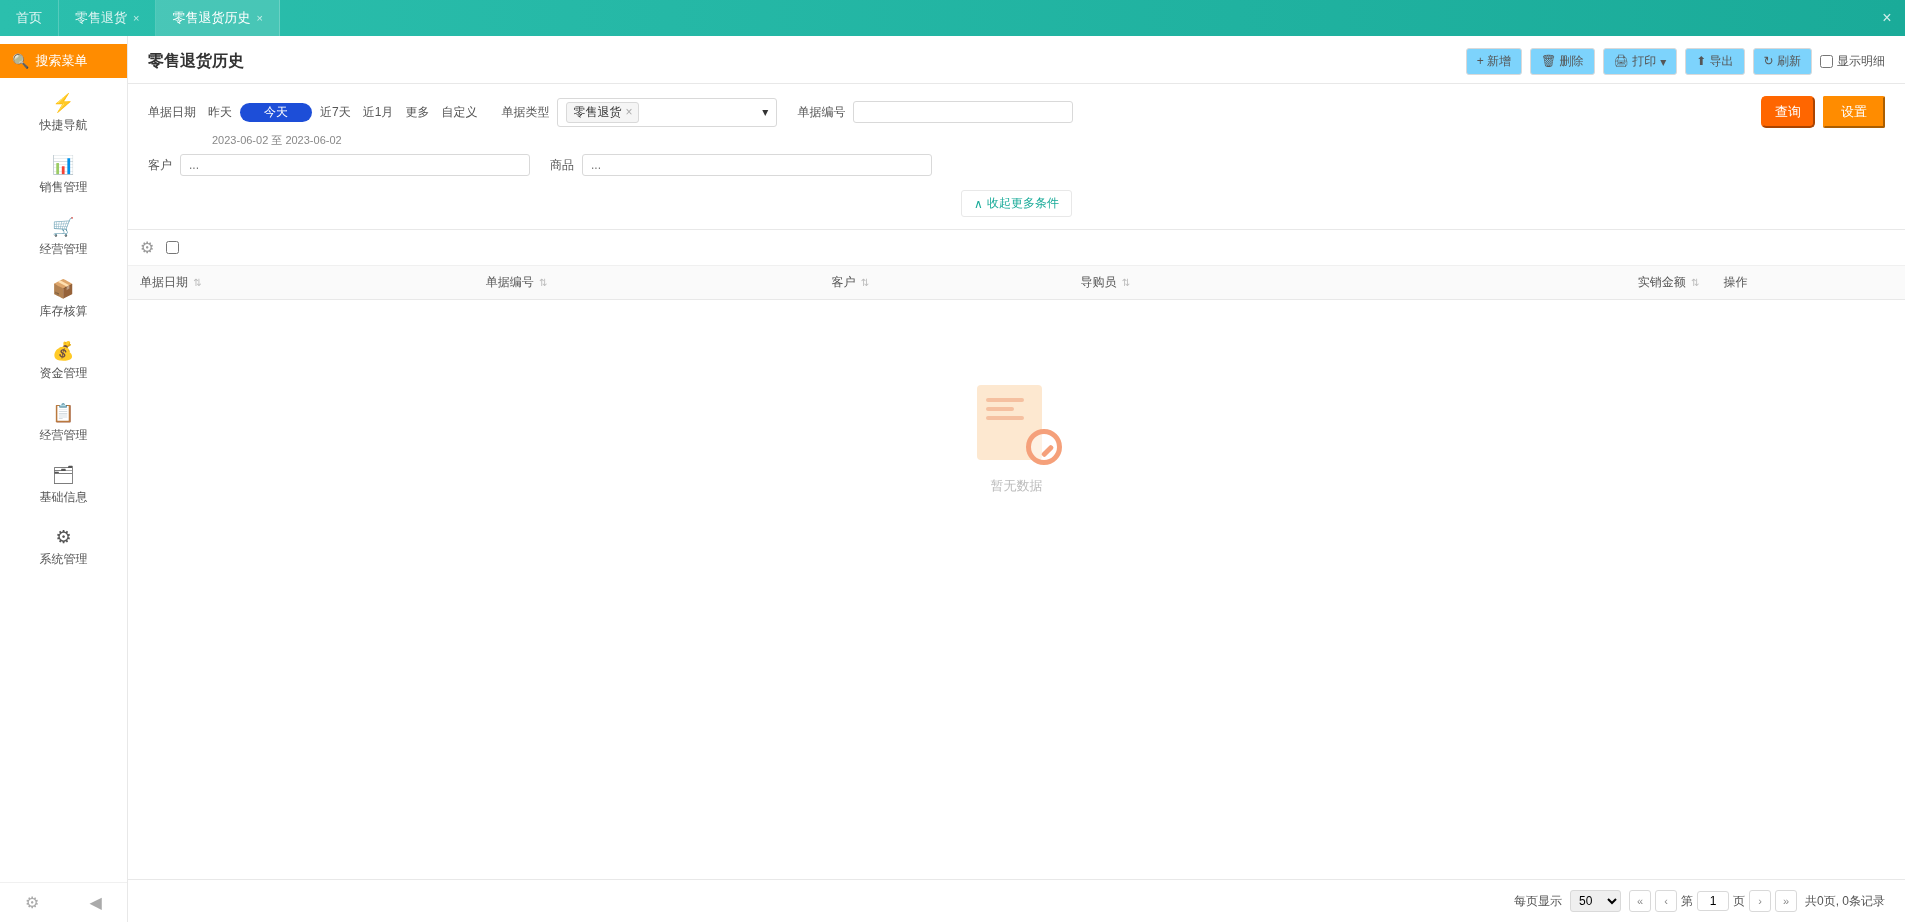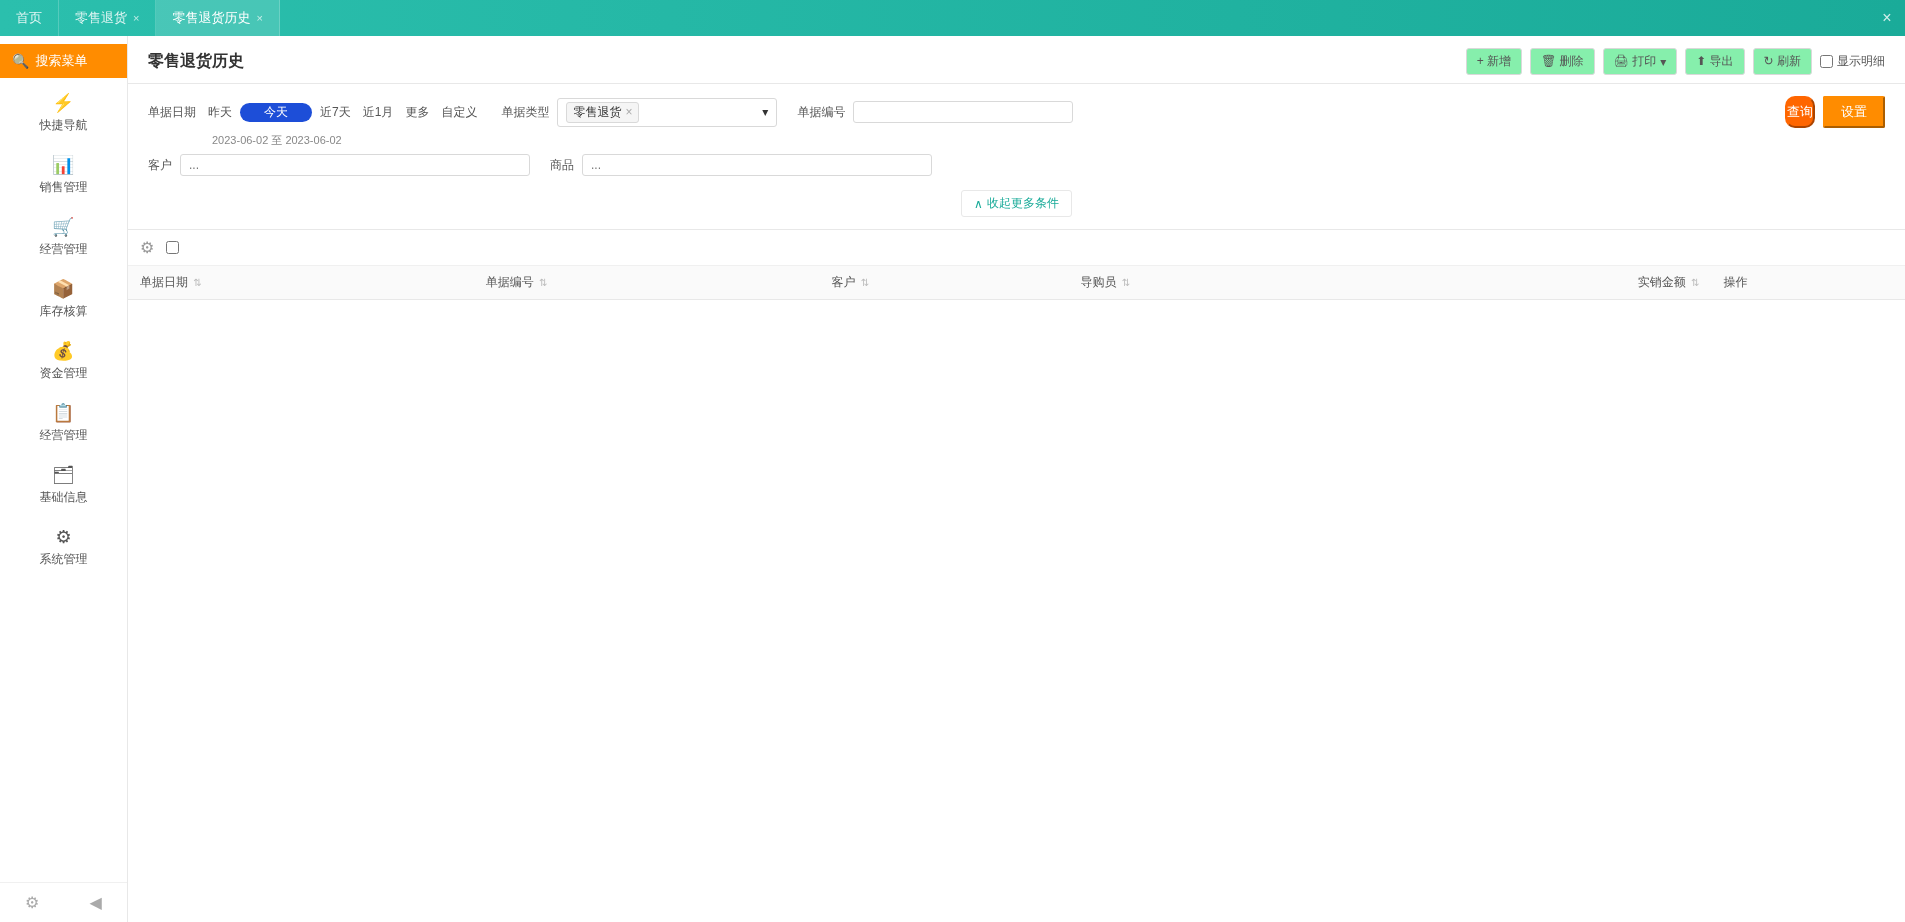--- a/index.html
+++ b/index.html
@@ -22,22 +22,22 @@
     .sidebar-item { width: 100%; display: flex; flex-direction: column; align-items: center; padding: 10px 0; cursor: pointer; color: #555; font-size: 12px; border-radius: 4px; }
     .sidebar-item .s-icon { font-size: 18px; margin-bottom: 3px; }
     .sidebar-bottom { margin-top: auto; width: 100%; display: flex; justify-content: space-around; padding: 10px 0; border-top: 1px solid #f0f0f0; }
     .sidebar-bottom-btn { color: #aaa; cursor: pointer; font-size: 16px; }
 
     
     .main { flex: 1; display: flex; flex-direction: column; background: #f5f5f5; overflow: hidden; }
     .page-header { background: #fff; padding: 12px 20px 8px; border-bottom: 1px solid #e8e8e8; display: flex; align-items: center; justify-content: space-between; }
     .page-title { font-size: 16px; font-weight: bold; color: #333; }
     .header-actions { display: flex; align-items: center; gap: 8px; }
-    .btn { display: flex; align-items: center; gap: 4px; padding: 4px 10px; border-radius: 3px; border: 1px solid #d9d9d9; background: #86efac; cursor: pointer; font-size: 12px; color: #555; }
-    .btn-primary { background: #ff6600; border-color: #ff6600; color: #fff; padding: 5px 0; border-radius: 10px; font-size: 13px; cursor: pointer; }
+    .btn { display: flex; align-items: center; gap: 4px; padding: 4px 10px; border-radius: 3px; border: 1px solid #d9d9d9; background: #7dd3fc; cursor: pointer; font-size: 12px; color: #555; }
+    .btn-primary { background: #ff6600; border-color: #ff6600; color: #fff; padding: 5px 12px; border-radius: 5px; font-size: 13px; cursor: pointer; }
     .btn-settings { background: #ff8c00; border-color: #ff8c00; color: #fff; padding: 5px 16px; border-radius: 2px; font-size: 13px; cursor: pointer; }
     .checkbox-label { display: flex; align-items: center; gap: 4px; font-size: 12px; color: #555; cursor: pointer; }
 
     
     .filter-area { background: #fff; padding: 12px 20px; border-bottom: 1px solid #e8e8e8; }
     .filter-row { display: flex; align-items: center; gap: 20px; margin-bottom: 10px; flex-wrap: wrap; }
     .filter-item { display: flex; align-items: center; gap: 8px; }
     .filter-label { font-size: 12px; color: #555; white-space: nowrap; }
     .filter-date-group { display: flex; align-items: center; gap: 4px; flex-wrap: wrap; }
     .date-btn { font-size: 12px; color: #555; cursor: pointer; padding: 1px 4px; }
@@ -267,16 +267,48 @@
             </th>
             <th>
               <span>操作</span>
             </th>
           </tr>
         </thead>
         <tbody>
         </tbody>
       </table>
 
-    </div>
-
+      <div class="empty-state">
+        <div class="empty-illustration">
+          <div class="doc-bg"></div>
+          <div class="doc-lines">
+            <div class="doc-line"></div>
+            <div class="doc-line" style="width:28px;"></div>
+            <div class="doc-line"></div>
+          </div>
+          <div class="magnifier">
+            <div class="magnifier-handle"></div>
+          </div>
+        </div>
+        <span class="empty-text">暂无数据</span>
+      </div>
+    </div>
+
+    <div class="pagination">
+      <span>每页显示</span>
+      <select class="page-size-select">
+        <option value="20">20</option>
+        <option value="50" selected="">50</option>
+        <option value="100">100</option>
+      </select>
+      <div class="page-nav">
+        <button class="page-nav-btn">«</button>
+        <button class="page-nav-btn">‹</button>
+        <span>第</span>
+        <input class="page-input" type="text" value="1" style="">
+        <span>页</span>
+        <button class="page-nav-btn">›</button>
+        <button class="page-nav-btn">»</button>
+      </div>
+      <span>共0页, 0条记录</span>
+    </div>
   </div>
 </div>
 
 </body></html>

